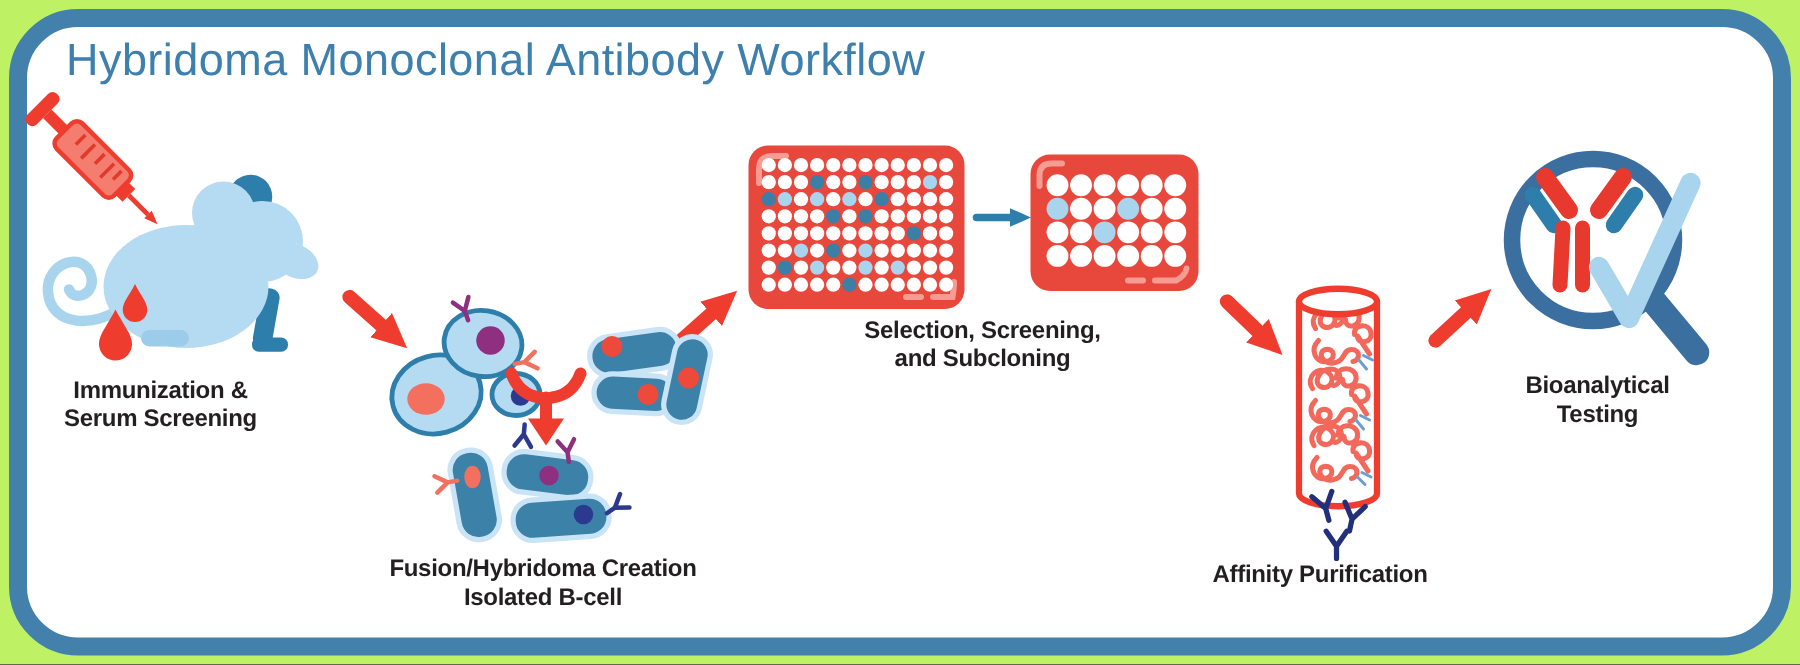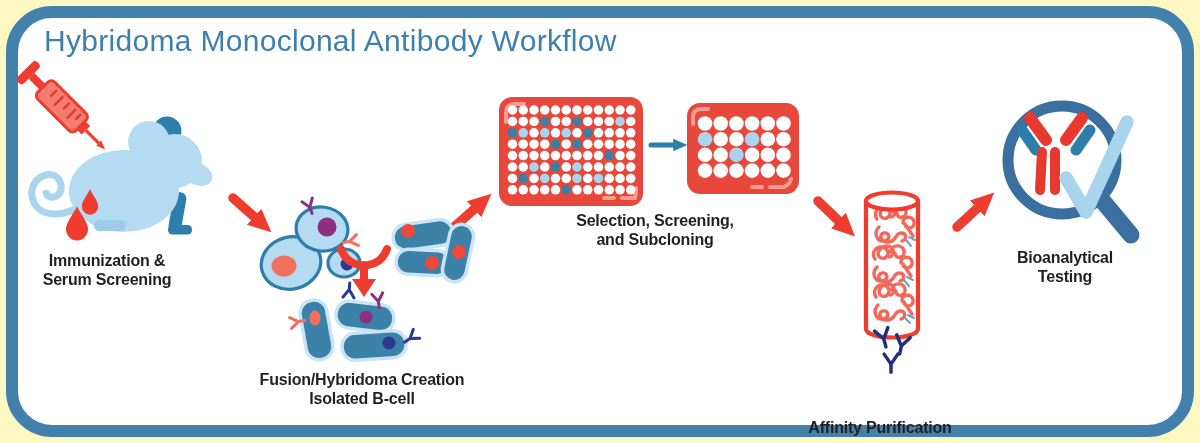--- a/index.html
+++ b/index.html
@@ -1,16 +1,16 @@
 <!DOCTYPE html>
 <html style="--border-blue: #4380ab; --title-blue: #3d7fad;"><head>
 <meta charset="utf-8">
 <style>
   html,body{margin:0;padding:0;background:#000;}
-  .canvas{position:relative;width:1200px;height:443px;background:#fef9c3;overflow:hidden;
+  .canvas{position:relative;width:1200px;height:443px;background:#bef264;overflow:hidden;
           font-family:"Liberation Sans",sans-serif;}
   .panel{position:absolute;left:6px;top:6px;width:1188px;height:431px;box-sizing:border-box;
          background:#fff;border:12px solid var(--border-blue,#4380ab);border-radius:46px;}
   .title{position:absolute;left:44px;top:24px;font-size:30px;line-height:34px;
          color:var(--title-blue,#3d7fad);letter-spacing:.3px;font-weight:400;}
   .art{position:absolute;left:0;top:0;}
   .lbl{position:absolute;text-align:center;font-weight:700;font-size:16px;line-height:18.5px;
        color:#231f20;letter-spacing:-.2px;}
   .lbl span{display:block;}
   .lbl span:empty{display:none;}
@@ -277,21 +277,21 @@
     <span>Serum Screening</span>
   </div>
   <div class="lbl" style="left:237px;top:371px;width:250px;">
     <span>Fusion/Hybridoma Creation</span>
     <span>Isolated B-cell</span>
   </div>
   <div class="lbl" style="left:505px;top:212px;width:300px;">
     <span>Selection, Screening,</span>
     <span>and Subcloning</span>
   </div>
-  <div class="lbl" style="left:755px;top:375px;width:250px;margin-top:44px;">
+  <div class="lbl" style="left:755px;top:375px;width:250px;">
     <span>Affinity Purification</span>
 
   </div>
   <div class="lbl" style="left:965px;top:249px;width:200px;">
     <span>Bioanalytical</span>
     <span>Testing</span>
   </div>
 </div>
 
 </body></html>

